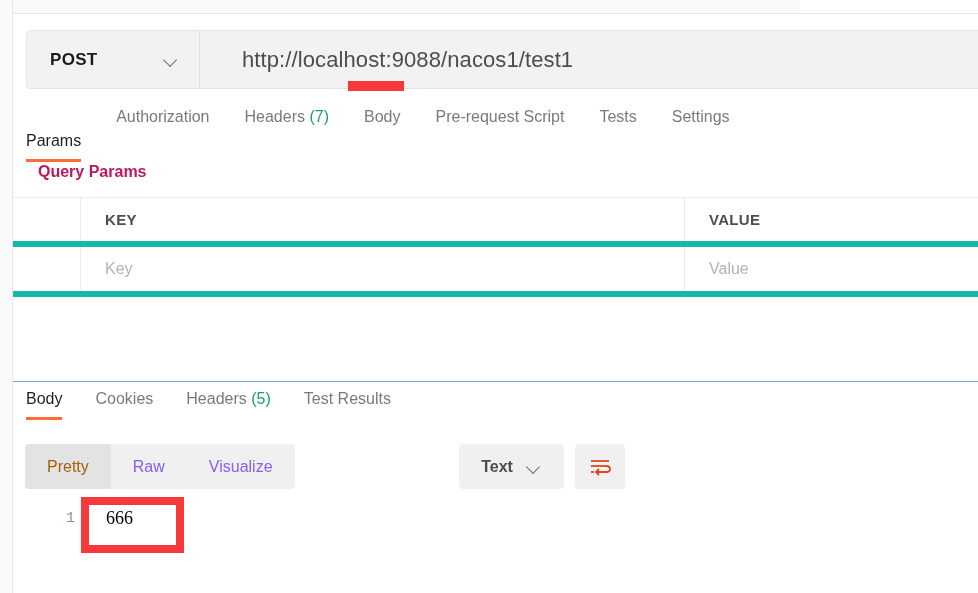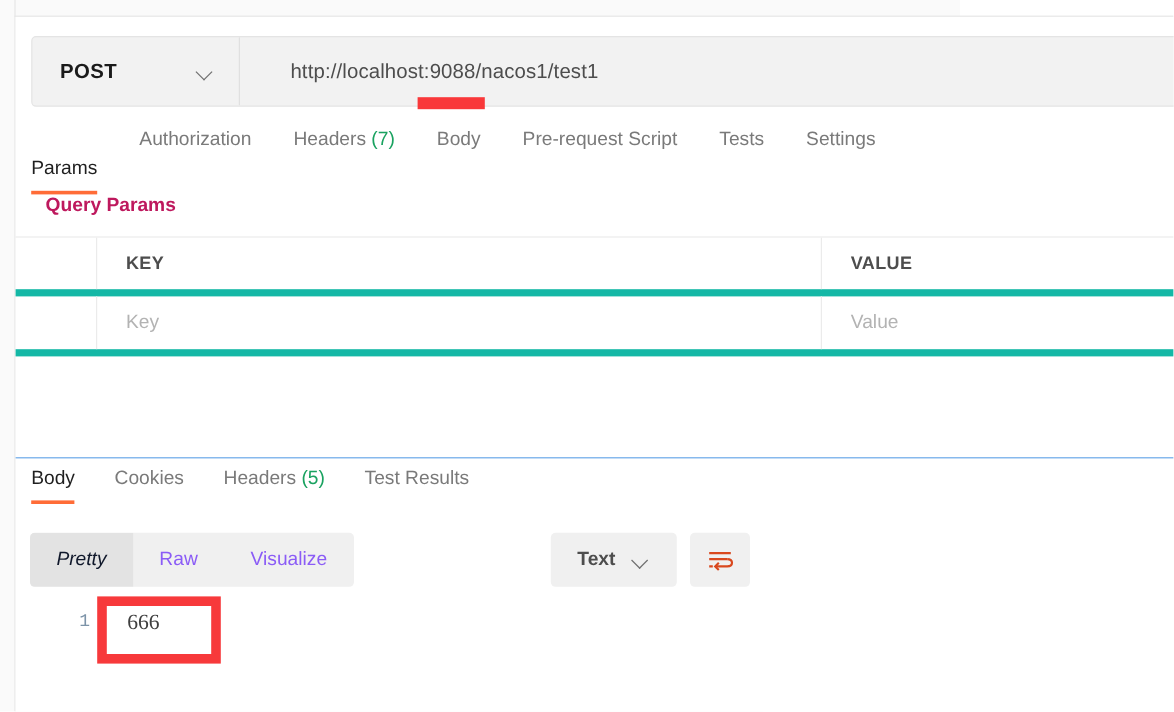--- a/index.html
+++ b/index.html
@@ -99,21 +99,21 @@
     position: absolute;
     left: 173px; top: 0;
     right: 0; height: 57px;
     display: flex;
     align-items: center;
     padding-left: 42px;
     box-sizing: border-box;
     cursor: text;
   }
   .url-text {
-    font-size: 17px;
+    font-size: 22px;
     color: #4d4d4d;
     letter-spacing: 0.1px;
   }
   .url-underline {
     position: absolute;
     left: 348px; top: 81px;
     width: 56px; height: 10px;
     background: #f9383a;
   }
 
@@ -235,22 +235,21 @@
     align-items: center;
     justify-content: center;
     font-size: 16px;
     color: #8b5cf6;
     padding: 0 22px;
     cursor: pointer;
     white-space: nowrap;
   }
   .fmt-btn.active {
     background: #e3e3e3;
-    color: #0f172a;
-    font-style: italic;
+    color: #a16207;
   }
   .type-select {
     position: absolute;
     left: 459px; top: 444px;
     width: 105px; height: 45px;
     background: #f0f0f0;
     border-radius: 4px;
     display: flex;
     align-items: center;
     justify-content: center;
@@ -279,21 +278,21 @@
     position: absolute;
     left: 66px; top: 510px;
     font-size: 15px;
     color: #7c93a8;
     font-family: "Liberation Mono", monospace;
   }
   .body-value {
     position: absolute;
     left: 106px; top: 508px;
     font-size: 18px;
-    color: #404040;
+    color: #000000;
     font-family: "Liberation Serif", serif;
   }
   .highlight-box {
     position: absolute;
     left: 81px; top: 497px;
     width: 103px; height: 56px;
     border: 8px solid #f7393b;
     box-sizing: border-box;
     pointer-events: none;
   }

